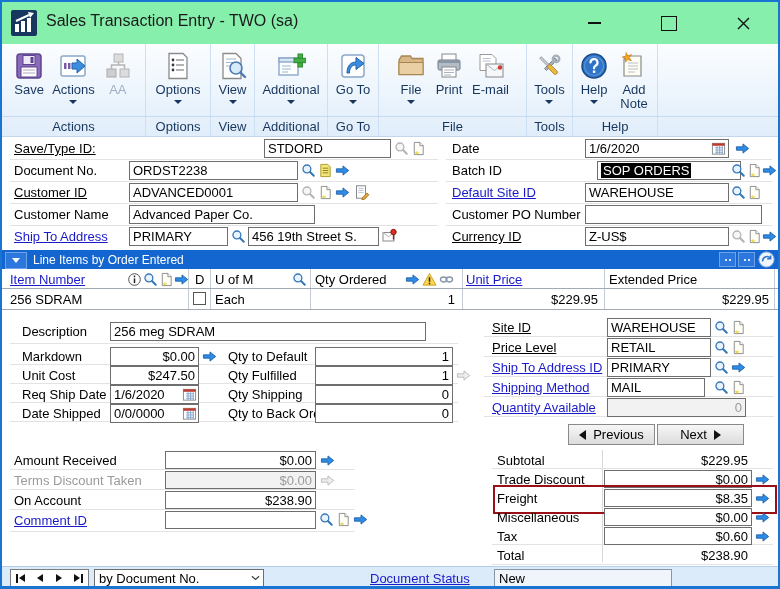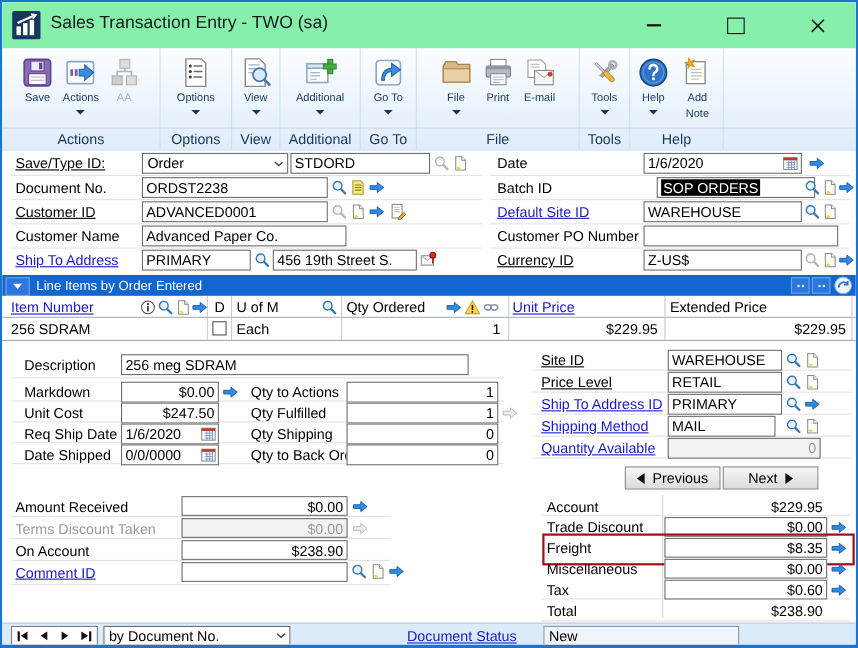--- a/index.html
+++ b/index.html
@@ -13,21 +13,21 @@
   .winbtn {position:absolute; top:6px; width:30px; height:30px; display:flex; align-items:center; justify-content:center;}
   .min-glyph {width:13px; height:2px; background:#111;}
   .max-glyph {width:14px; height:13px; border:1px solid #111;}
 
   
   .toolbar {position:relative; height:92px; background:linear-gradient(#fbfdff,#e0edfa);
             border-bottom:1px solid #c3d6ec; display:flex;}
   .toolbar::after {content:""; position:absolute; left:0; right:0; bottom:19px; height:1px; background:rgba(185,208,234,.65);}
   .tbg {position:relative; height:100%; border-right:1px solid #cddff2; box-sizing:border-box; flex:none;}
   .tbg-items {display:flex; justify-content:center; align-items:flex-start; padding-top:6px; gap:8px; height:70px; box-sizing:border-box;}
-  .tbtn {display:flex; flex-direction:column; align-items:center; color:#17365d; font-size:10px; line-height:14px; cursor:default;}
+  .tbtn {display:flex; flex-direction:column; align-items:center; color:#17365d; font-size:13px; line-height:14px; cursor:default;}
   .tbtn .ticon {height:32px; display:flex; align-items:center;}
   .tbtn .ticon svg {width:30px; height:30px;}
   .tbtn .tlab {margin-top:1px; white-space:nowrap; text-align:center;}
   .tbtn .tlab.wrap {white-space:normal; width:34px;}
   .tbtn .dd {margin-top:3px; width:0; height:0; border-left:4px solid transparent; border-right:4px solid transparent; border-top:4px solid #17365d;}
   .tbtn.disabled {color:#9fb0c4;}
   .tbg-label {position:absolute; left:0; right:0; bottom:2px; text-align:center; font-size:13px; color:#17365d; white-space:nowrap;}
 
   
   .region {position:relative; background:#fff;}
@@ -394,26 +394,20 @@
     <div class="sep" style="left:8px;top:22px;width:428px"></div>
     <div class="sep" style="left:8px;top:44px;width:428px"></div>
     <div class="sep" style="left:8px;top:66px;width:428px"></div>
     <div class="sep" style="left:8px;top:88px;width:428px"></div>
     <div class="sep" style="left:444px;top:22px;width:326px"></div>
     <div class="sep" style="left:444px;top:44px;width:326px"></div>
     <div class="sep" style="left:444px;top:66px;width:326px"></div>
     <div class="sep" style="left:444px;top:88px;width:326px"></div>
 
     <span class="lbl u" style="left:12px;top:4px">Save/Type ID:</span>
-    <div class="combo" style="left:127px;top:2px;width:133px">
-      <span>Order</span>
-      <svg viewBox="0 0 10 6">
-          <use href="#sym-chev"></use>
-        </svg>
-    </div>
     <div class="fld" style="left:262px;top:2px;width:127px">
       <span>STDORD</span>
     </div>
     <span class="ic" style="left:391px;top:2px">
         <svg viewBox="0 0 16 16">
           <use href="#sym-lookup-gray"></use>
         </svg>
       </span>
     <span class="ic" style="left:408px;top:2px">
         <svg viewBox="0 0 16 16">
@@ -698,21 +692,21 @@
     <span class="lbl" style="left:20px;top:96px">Date Shipped</span>
     <div class="fld" style="left:108px;top:94px;width:89px">
       <span>0/0/0000</span>
     </div>
     <span class="ic" style="left:179px;top:94px">
         <svg viewBox="0 0 16 16">
           <use href="#sym-cal"></use>
         </svg>
       </span>
 
-    <span class="lbl" style="left:226px;top:39px">Qty to Actions</span>
+    <span class="lbl" style="left:226px;top:39px">Qty to Default</span>
     <div class="fld r" style="left:313px;top:37px;width:138px">
       <span>1</span>
     </div>
     <span class="lbl" style="left:226px;top:58px">Qty Fulfilled</span>
     <div class="fld r" style="left:313px;top:56px;width:138px">
       <span>1</span>
     </div>
     <span class="ic" style="left:453px;top:56px">
         <svg viewBox="0 0 16 16">
           <use href="#sym-arrow-gray"></use>
@@ -850,21 +844,21 @@
         <svg viewBox="0 0 16 16">
           <use href="#sym-note"></use>
         </svg>
       </span>
     <span class="ic" style="left:350px;top:64px">
         <svg viewBox="0 0 16 16">
           <use href="#sym-arrow"></use>
         </svg>
       </span>
 
-    <span class="lbl" style="left:495px;top:7px">Account</span>
+    <span class="lbl" style="left:495px;top:7px">Subtotal</span>
     <div class="fld r flat" style="left:602px;top:5px;width:148px;height:18px">
       <span>$229.95</span>
     </div>
 
     <span class="lbl" style="left:495px;top:26px">Trade Discount</span>
     <div class="fld r" style="left:602px;top:24px;width:148px;height:18px">
       <span>$0.00</span>
     </div>
     <span class="ic" style="left:752px;top:24px">
         <svg viewBox="0 0 16 16">

